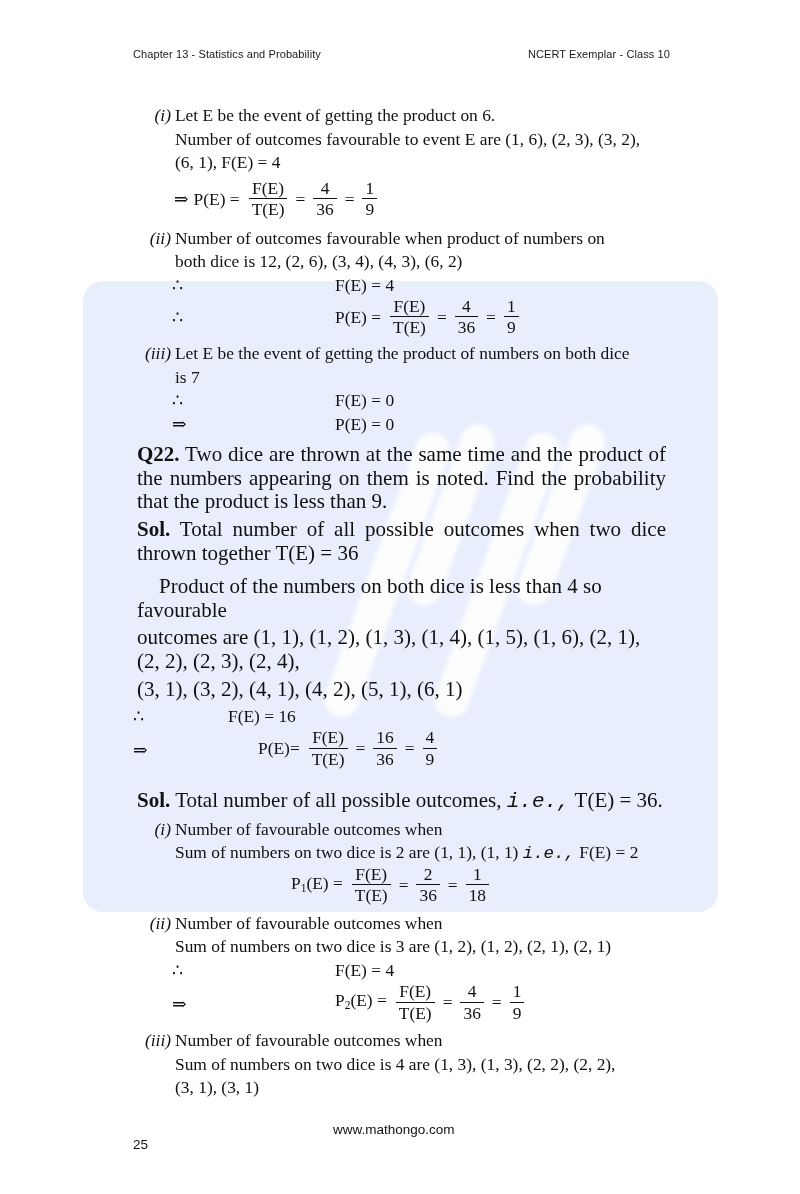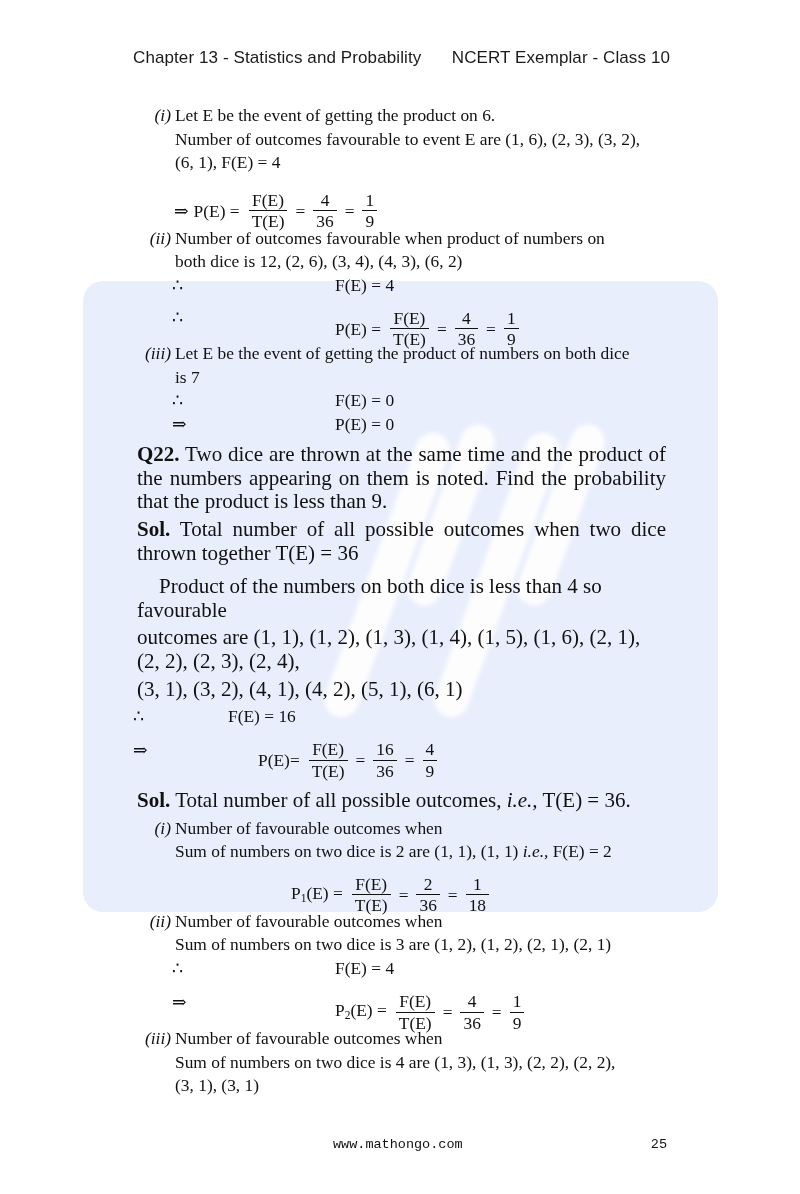--- a/index.html
+++ b/index.html
@@ -12,21 +12,21 @@
     position: relative;
     overflow: hidden;
   }
 
   
   .page-header {
     position: absolute;
     top: 48px; left: 133px; right: 130px;
     display: flex; justify-content: space-between;
     font-family: "Liberation Sans", "DejaVu Sans", sans-serif;
-    font-size: 17px;
+    font-size: 11px;
     color: #1a1a1a;
     letter-spacing: .1px;
   }
 
   
   .highlight-box {
     position: absolute;
     left: 83px; top: 281px;
     width: 635px; height: 631px;
     background: #e8eefb;
@@ -117,47 +117,48 @@
     align-items: center;
     gap: 0;
   }
 
   
   .fr {
     display: inline-flex;
     flex-direction: column;
     align-items: center;
     vertical-align: middle;
-    margin: 12px 4px;
+    margin: 0 4px;
     line-height: 1.06;
     position: relative;
     top: -1px;
   }
   .fr .num { padding: 0 3px 1px 3px; }
   .fr .den { padding: 1px 3px 0 3px; border-top: 1.4px solid #111; }
   .op { margin: 0 4px; }
   .lead { margin-right: 5px; }
   sub { font-size: .66em; vertical-align: -0.25em; }
 
-  .it { font-style: italic; }
+  .it { font-style: italic; font-family: Liberation Mono, monospace; }
   .bd { font-weight: bold; }
 
   .sp2  { height: 2px; }
   .sp5  { height: 5px; }
   .sp10 { height: 10px; }
 
   
   .page-footer {
     position: absolute;
     bottom: 42px; left: 133px; right: 133px;
-    display: flex; justify-content: space-between; align-items: center;
-    font-family: Liberation Mono, monospace;
+    display: flex; justify-content: space-between; align-items: flex-start;
+    font-family: Liberation Sans, sans-serif;
     font-size: 13.5px;
     color: #111;
     z-index: 3;
+    flex-direction: column;
   }
   .page-footer .url { margin-left: 200px; }
 </style>
 </head>
 <body>
 
 <div class="highlight-box"></div>
 <div class="watermark">
   <span class="wm-s1"></span>
     <span class="wm-s2"></span>

